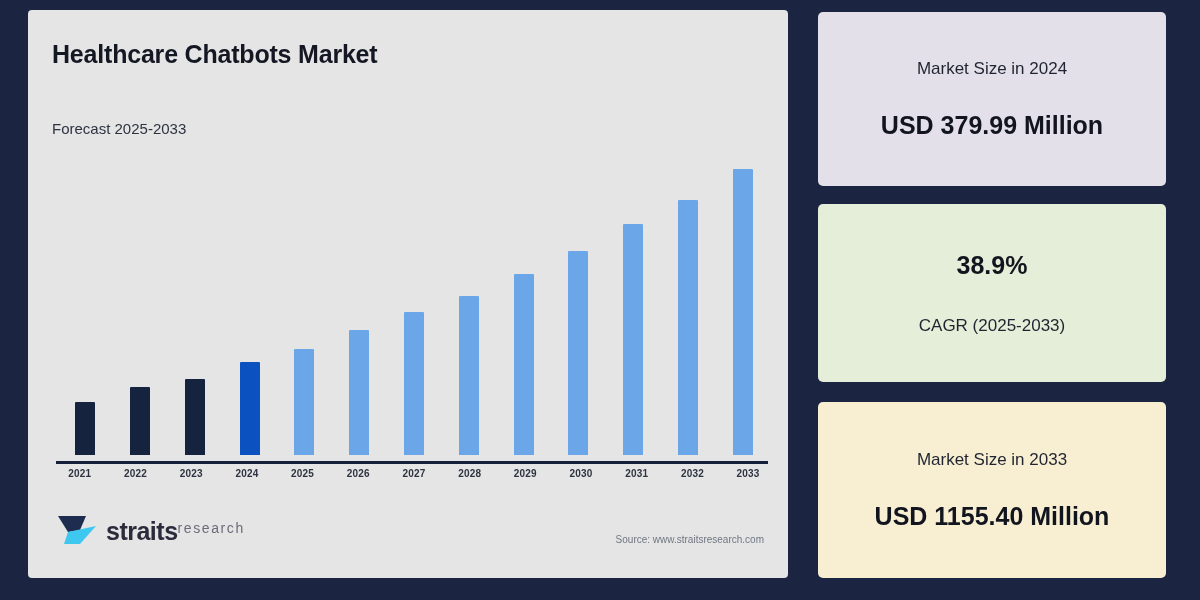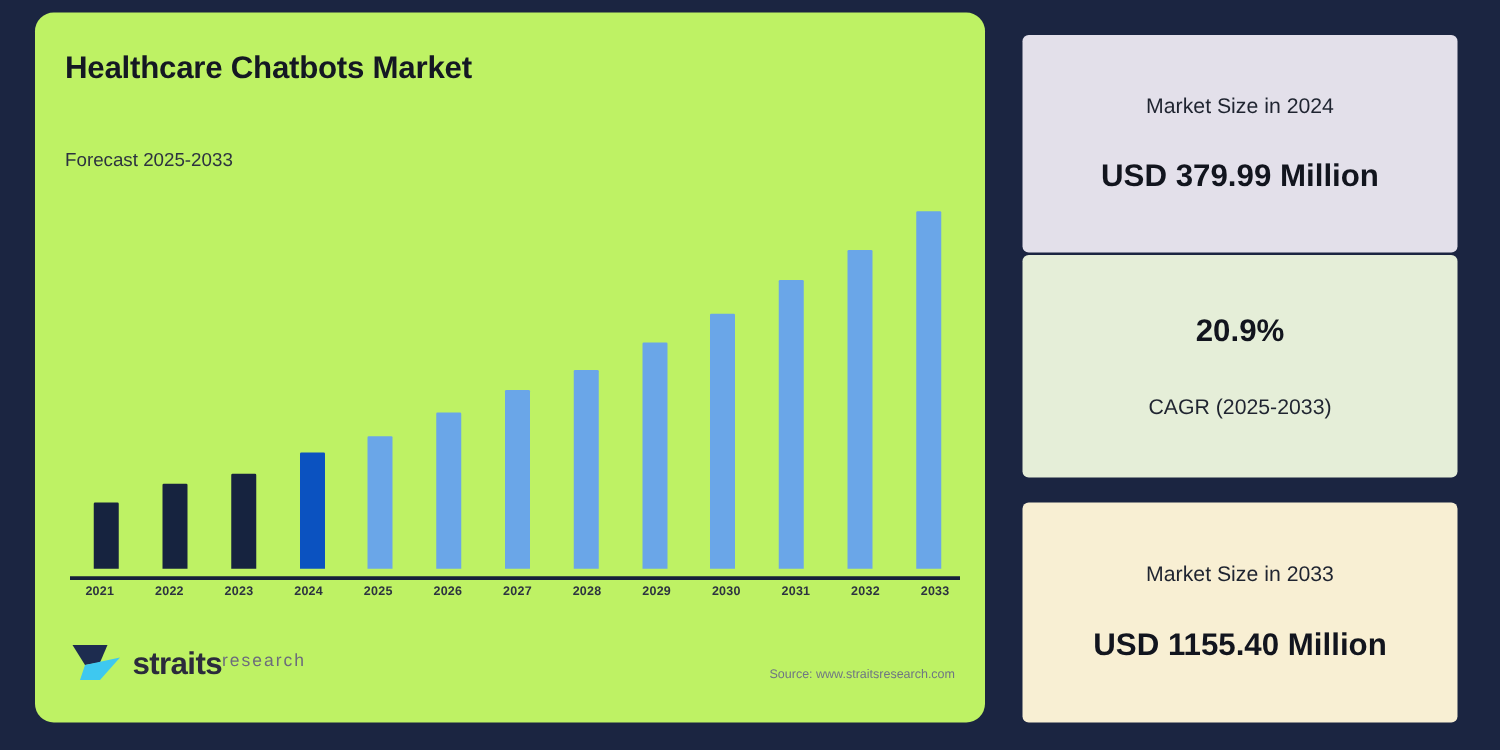--- a/index.html
+++ b/index.html
@@ -20,22 +20,22 @@
     background: #1b2541;
   }
 
   
   .chart-panel {
     position: absolute;
     left: 28px;
     top: 10px;
     width: 760px;
     height: 568px;
-    background: #bef264;
-    border-radius: 15px;
+    background: #e5e5e5;
+    border-radius: 4px;
   }
   .panel-title {
     position: absolute;
     left: 24px;
     top: 30px;
     font-size: 25px;
     font-weight: bold;
     color: #141823;
     letter-spacing: -0.2px;
   }
@@ -152,21 +152,21 @@
     position: absolute;
     left: 0;
     width: 348px;
     border-radius: 5px;
     display: flex;
     flex-direction: column;
     align-items: center;
     justify-content: center;
     box-sizing: border-box;
   }
-  #card-market-2024 { top: 16px;   height: 174px; background: #e3e0ea; }
+  #card-market-2024 { top: 0px;   height: 174px; background: #e3e0ea; }
   #card-cagr        { top: 192px; height: 178px; background: #e5eed8; }
   #card-market-2033 { top: 390px; height: 176px; background: #f8efd3; }
 
   .card-label {
     font-size: 17px;
     color: #1f2430;
   }
   .card-value {
     font-size: 25px;
     font-weight: bold;
@@ -262,21 +262,21 @@
 
   <div class="cards">
 
     <div class="card" id="card-market-2024">
       <div class="card-label">Market Size in 2024</div>
       <div class="card-gap-lg"></div>
       <div class="card-value">USD 379.99 Million</div>
     </div>
 
     <div class="card" id="card-cagr">
-      <div class="card-value">20.9%</div>
+      <div class="card-value">38.9%</div>
       <div class="card-gap-md"></div>
       <div class="card-label">CAGR (2025-2033)</div>
     </div>
 
     <div class="card" id="card-market-2033">
       <div class="card-label">Market Size in 2033</div>
       <div class="card-gap-lg"></div>
       <div class="card-value">USD 1155.40 Million</div>
     </div>
   </div>

